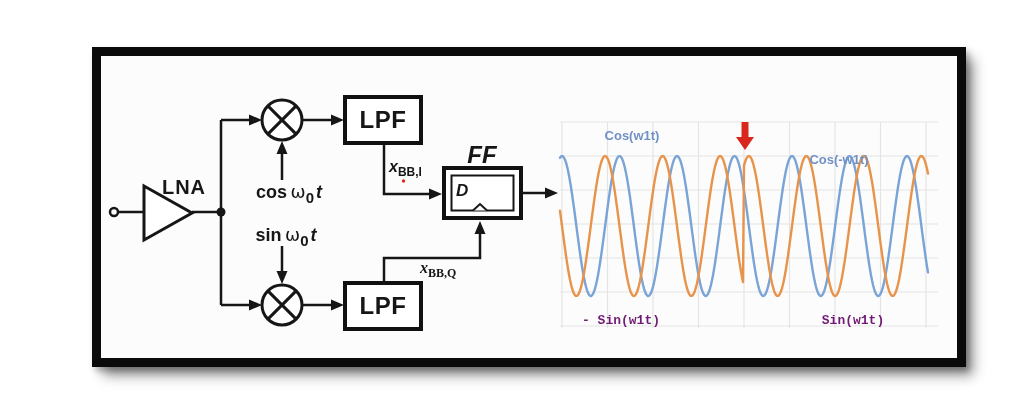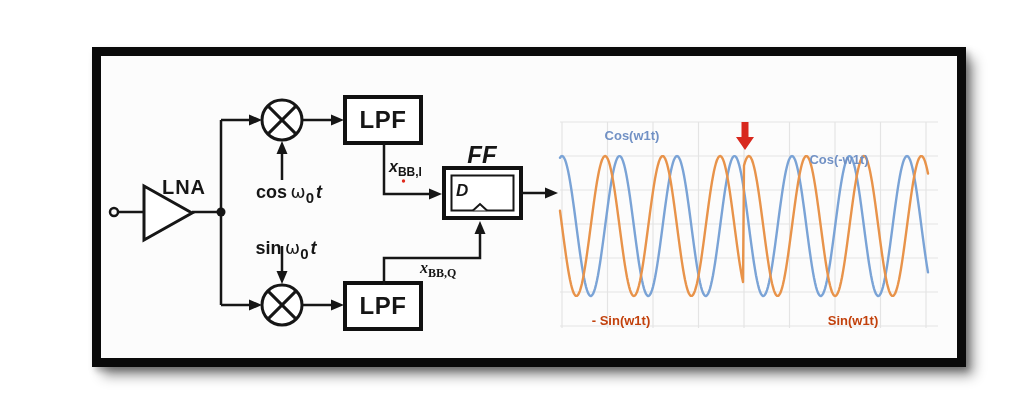--- a/index.html
+++ b/index.html
@@ -22,21 +22,21 @@
   .lbl-lo i{margin-left:2px;}
   .lbl-lpf{position:absolute;display:flex;align-items:center;justify-content:center;
            font-size:24px;font-weight:bold;color:#161616;letter-spacing:0.5px;}
   .lbl-ff{font-size:24px;font-weight:bold;font-style:italic;}
   .lbl-d{font-size:17px;font-weight:bold;font-style:italic;}
   .lbl-sig{font-size:16px;font-weight:bold;}
   .lbl-sig .base{font-style:italic;}
   .lbl-sig sub{font-size:12px;font-weight:bold;}
   .lbl-plot{font-size:13px;font-weight:bold;}
   .lbl-blue{color:#7191c5;}
-  .lbl-orange{color:#c2410c;}
+  .lbl-orange{color:#701a75;font-family:Liberation Mono, monospace;}
   sub{line-height:0;}
 </style>
 </head>
 <body>
 
 <div id="canvas" data-name="screenshot-canvas">
 
   <div id="slide-frame" data-name="slide-frame"></div>
 
   <svg id="schematic" width="1024" height="410" viewBox="0 0 1024 410" data-name="receiver-block-diagram">
@@ -113,21 +113,21 @@
     <polygon class="head" data-name="arrowhead" points="480,221 474.5,234 485.5,234"></polygon>
 
     <line data-name="wire-ff-output" class="ink" x1="521" y1="193" x2="546" y2="193"></line>
     <polygon class="head" data-name="arrowhead" points="558,193 545,187.5 545,198.5"></polygon>
   </svg>
 
   <span class="lbl ctr lbl-lna" style="left:161px;top:176px;margin-left:23px;" data-name="lna-label">LNA</span>
 
   <span class="lbl ctr lbl-lo" style="left:289px;top:181px;" data-name="cos-lo-label"><span data-name="cos-fn">cos</span> <span class="om" data-name="omega-symbol">ω</span><sub data-name="omega-subscript">0</sub><i data-name="time-var">t</i></span>
 
-  <span class="lbl ctr lbl-lo" style="left:286px;top:237px;" data-name="sin-lo-label"><span data-name="sin-fn">sin</span> <span class="om" data-name="omega-symbol">ω</span><sub data-name="omega-subscript">0</sub><i data-name="time-var">t</i></span>
+  <span class="lbl ctr lbl-lo" style="left:286px;top:224px;" data-name="sin-lo-label"><span data-name="sin-fn">sin</span> <span class="om" data-name="omega-symbol">ω</span><sub data-name="omega-subscript">0</sub><i data-name="time-var">t</i></span>
 
   <div class="lbl-lpf" style="left:345px;top:97px;width:76px;height:46px;" data-name="lpf-i-label">LPF</div>
   <div class="lbl-lpf" style="left:345px;top:283px;width:76px;height:46px;" data-name="lpf-q-label">LPF</div>
 
   <span class="lbl ctr lbl-ff" style="left:482px;top:141px;" data-name="flipflop-title-label">FF</span>
   <span class="lbl lbl-d" style="left:456px;top:181px;" data-name="flipflop-d-input-label">D</span>
 
   <span class="lbl lbl-sig" style="left:389px;top:158px;" data-name="signal-xbbi-label"><span class="base" data-name="signal-base">x</span><sub data-name="signal-subscript">BB,I</sub></span>
 
   <span class="lbl lbl-sig" style="left:420px;top:259px;font-family:Liberation Serif, serif;" data-name="signal-xbbq-label"><span class="base" data-name="signal-base">x</span><sub data-name="signal-subscript">BB,Q</sub></span>

